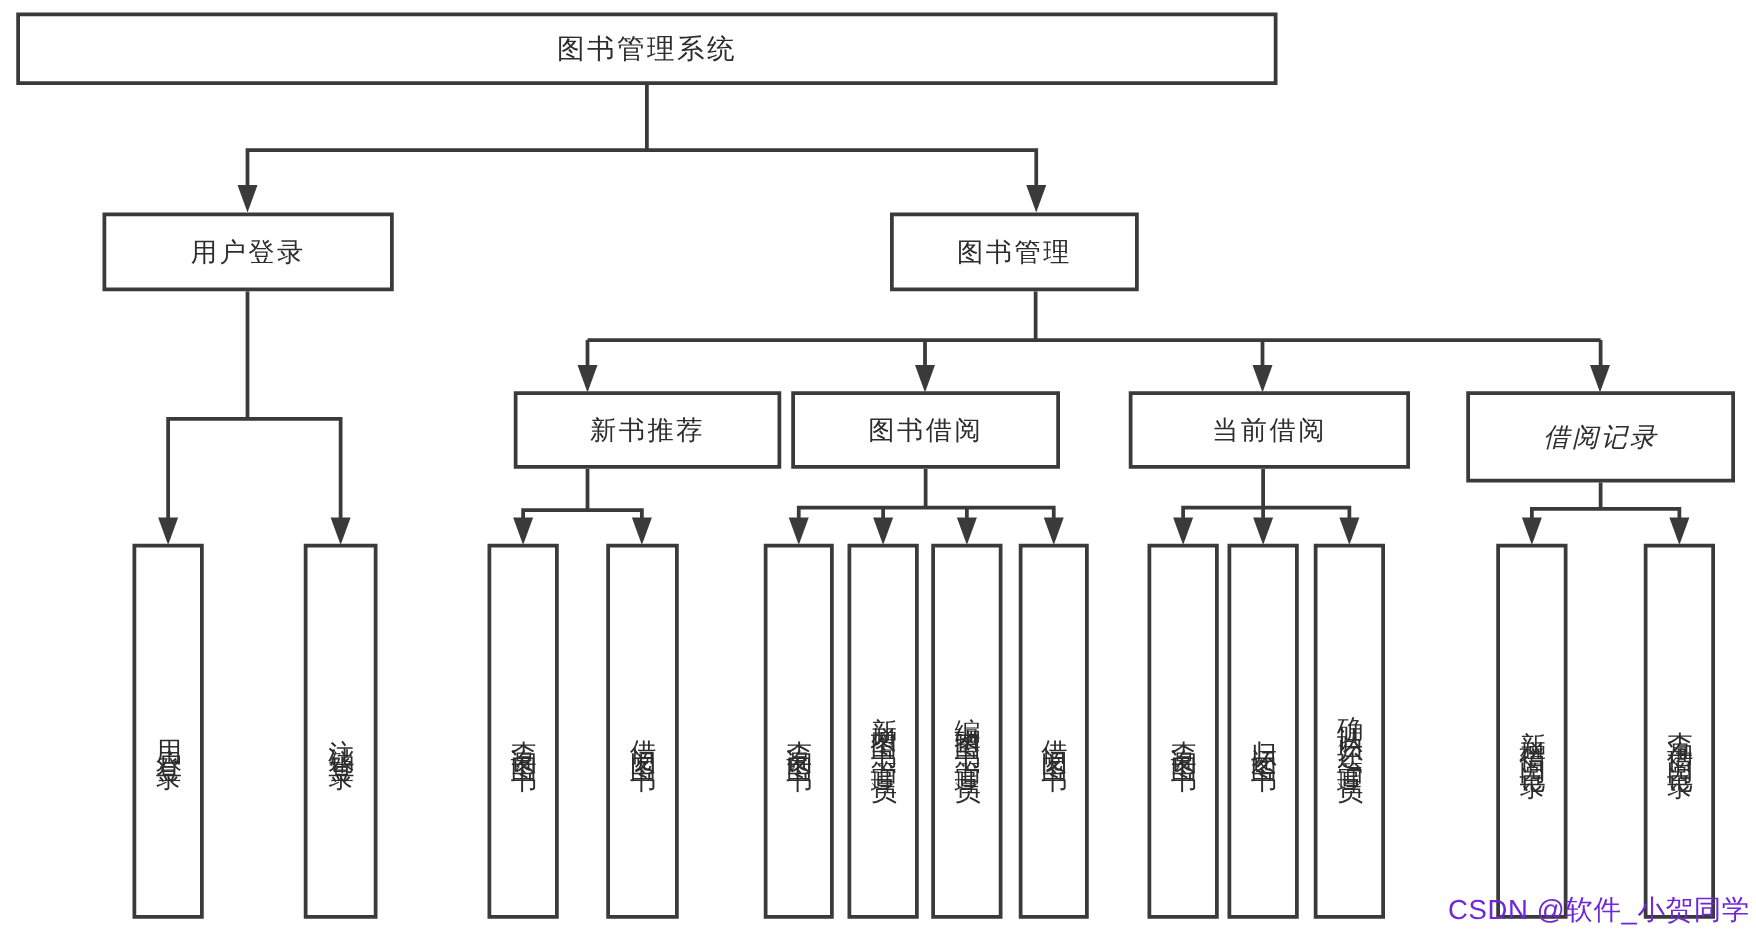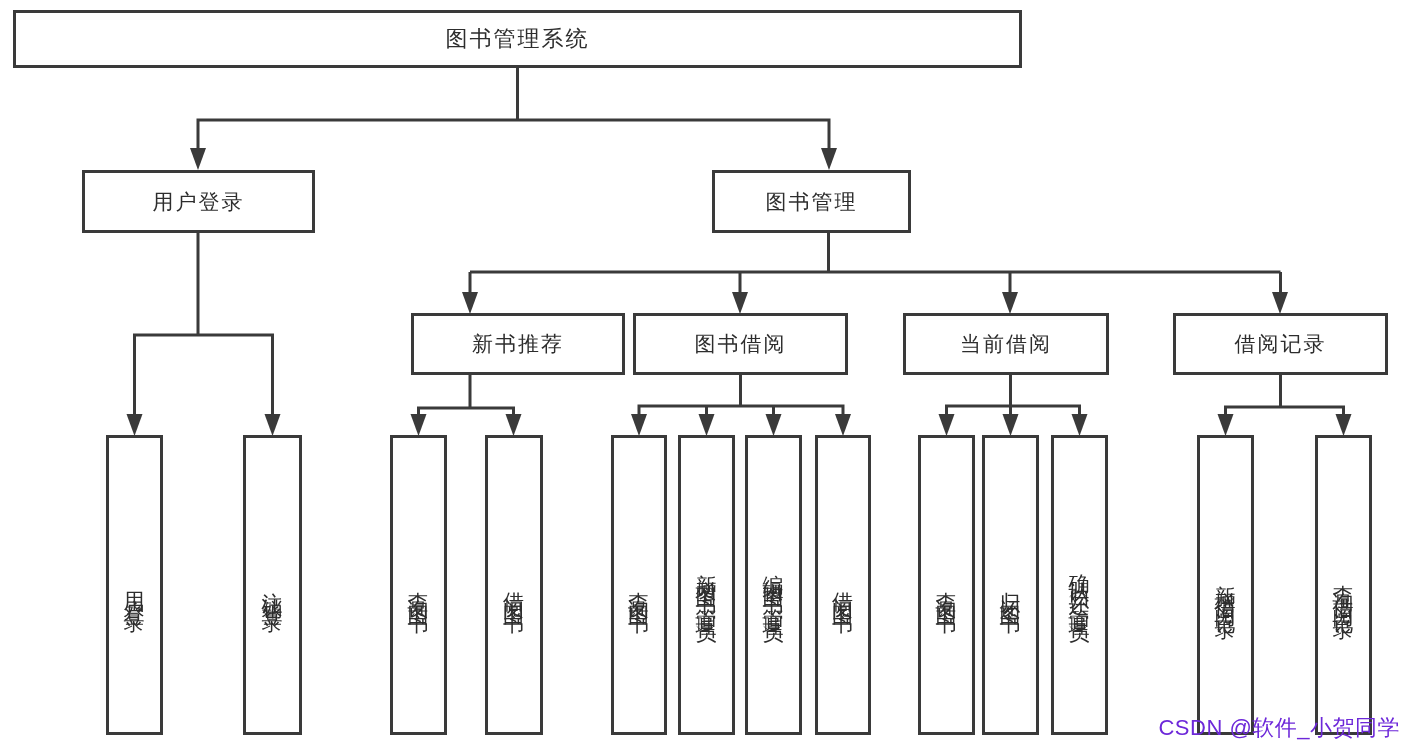--- a/index.html
+++ b/index.html
@@ -92,22 +92,22 @@
   </g>
 </svg>
 
 <div class="node h root-box" style="left:13px; top:10px; width:1009px; height:58px;">图书管理系统</div>
 
 <div class="node h" style="left:82px; top:170px; width:233px; height:63px;">用户登录</div>
 <div class="node h" style="left:712px; top:170px; width:199px; height:63px;">图书管理</div>
 
 <div class="node h" style="left:363px; top:313px; width:214px; height:62px;margin-left:48px;">新书推荐</div>
 <div class="node h" style="left:633px; top:313px; width:215px; height:62px;">图书借阅</div>
-<div class="node h" style="left:903px; top:313px; width:206px; height:62px;">当前借阅</div>
-<div class="node h" style="left:1173px; top:313px; width:215px; height:62px;">借阅记录</div>
+<div class="node h" style="left:903px; top:313px; width:225px; height:62px;">当前借阅</div>
+<div class="node h" style="left:1173px; top:313px; width:215px; height:73px;font-style:italic;">借阅记录</div>
 
 <div class="node v" style="left:106px; top:435px; width:57px; height:300px;">用户登录</div>
 <div class="node v" style="left:243px; top:435px; width:59px; height:300px;">注销登录</div>
 
 <div class="node v" style="left:390px; top:435px; width:57px; height:300px;">查询图书</div>
 <div class="node v" style="left:485px; top:435px; width:58px; height:300px;">借阅图书</div>
 
 <div class="node v" style="left:611px; top:435px; width:56px; height:300px;">查询图书</div>
 <div class="node v" style="left:678px; top:435px; width:57px; height:300px;">新增图书（管理员）</div>
 <div class="node v" style="left:745px; top:435px; width:57px; height:300px;">编辑图书（管理员）</div>

